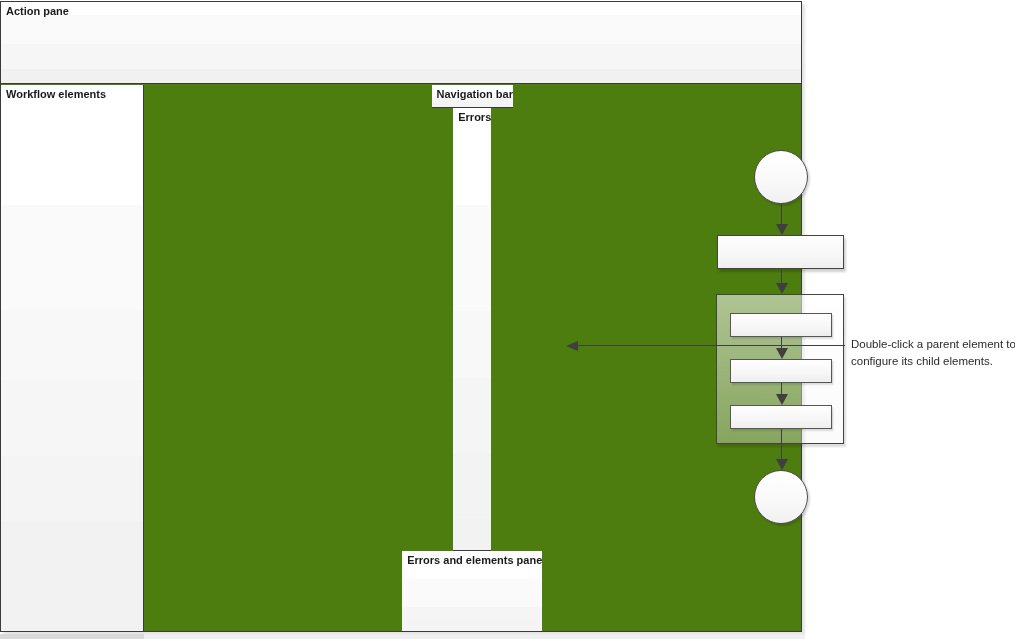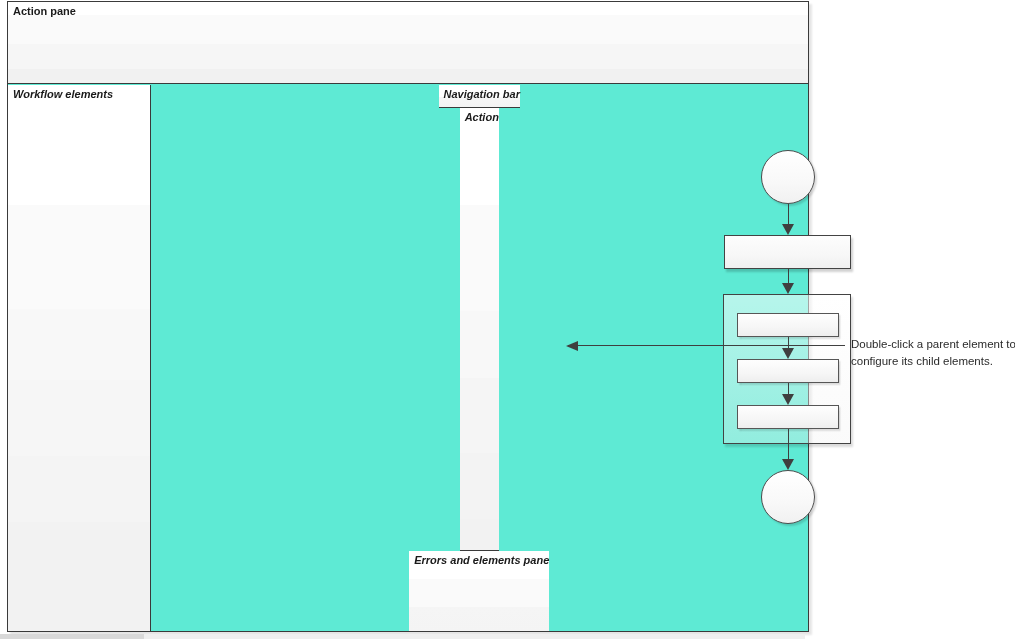--- a/index.html
+++ b/index.html
@@ -6,25 +6,25 @@
   html, body {
     width: 1015px; height: 639px;
     background: #ffffff;
     font-family: "Liberation Sans", sans-serif;
     overflow: hidden;
     position: relative;
   }
 
   
   .wrapper {
-    position: absolute; left: 7px; top: 1px;
+    position: absolute; left: 0px; top: 1px;
     width: 802px; height: 631px;
     border: 1.5px solid #3a3a3a;
     box-shadow: 3px 3px 2px rgba(0,0,0,0.10);
-    background: #5eead4;
+    background: #4d7c0f;
   }
 
   .pane-label {
     font-size: 11px; font-weight: bold; color: #1a1a1a;
     padding: 3px 0 0 5px; line-height: 12px;
     white-space: nowrap;
   }
 
   .action-pane {
     position: absolute; left: 0; top: 0; right: 0; height: 81.5px;
@@ -32,21 +32,20 @@
     background: linear-gradient(180deg,
       #ffffff 0%, #ffffff 16%,
       #fafafa 16%, #fafafa 52%,
       #f6f6f6 52%, #f6f6f6 83%,
       #f1f1f1 83%, #f1f1f1 100%);
   }
 
   .lower-row {
     position: absolute; left: 0; top: 83px; right: 0; bottom: 0;
     display: flex;
-    font-style: italic;
   }
 
   .workflow-panel {
     width: 142.5px; height: 100%;
     border-right: 1.5px solid #3a3a3a;
     background: linear-gradient(180deg,
       #ffffff 0%,   #ffffff 22%,
       #fafafa 22%,  #fafafa 41%,
       #f8f8f8 41%,  #f8f8f8 54%,
       #f6f6f6 54%,  #f6f6f6 68%,
@@ -174,21 +173,21 @@
       <div class="pane-label">Workflow elements</div>
     </div>
 
     <div class="right-col">
 
       <div class="nav-bar">
         <div class="pane-label">Navigation bar</div>
       </div>
 
       <div class="canvas-pane">
-        <div class="pane-label">Action</div>
+        <div class="pane-label">Errors</div>
 
         <div class="fc-circle fc-start"></div>
 
         <div class="vline l1"></div>
         <div class="arrow-down h1"></div>
 
         <div class="fc-rect"></div>
 
         <div class="vline l2"></div>
         <div class="arrow-down h2"></div>

